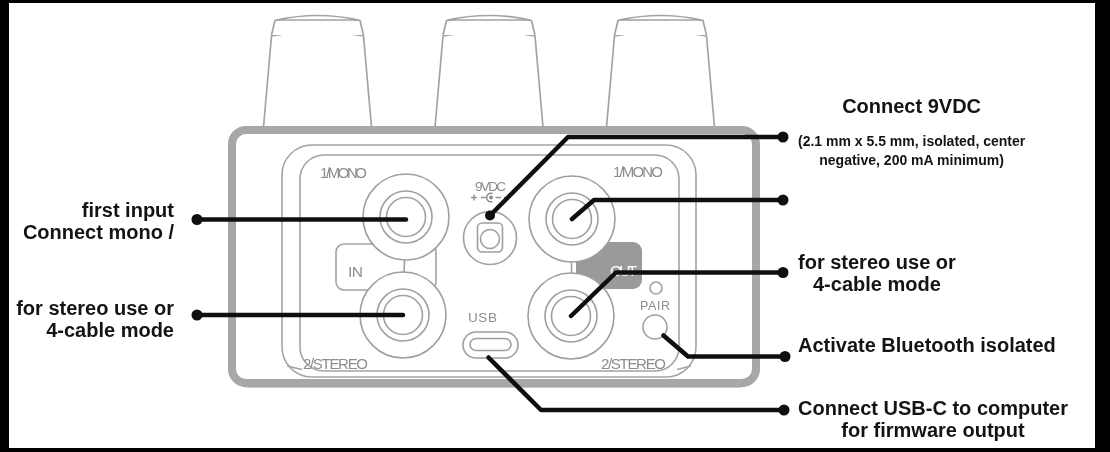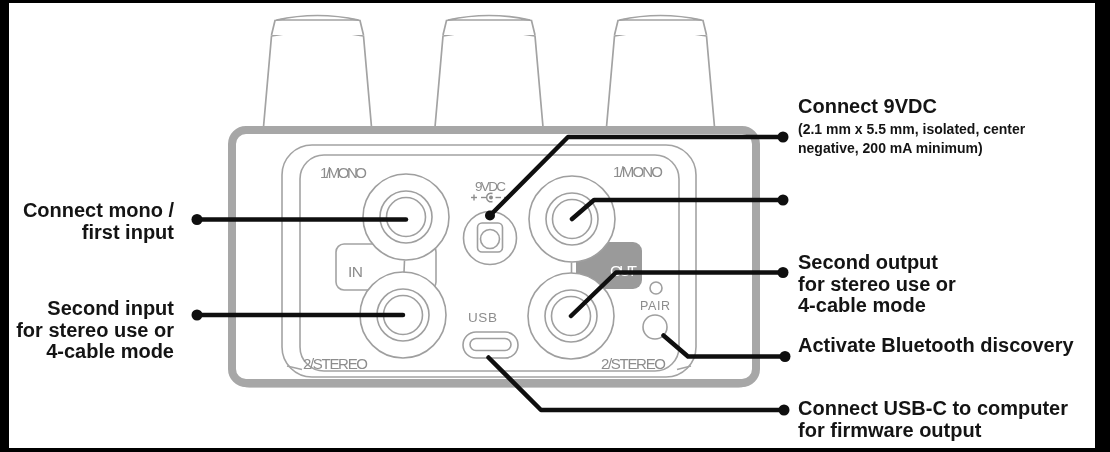--- a/index.html
+++ b/index.html
@@ -20,21 +20,21 @@
   
   .callout{
     position:absolute;
     color:#141414;
     font-weight:700;
     font-size:20px;
     line-height:21.5px;
     white-space:nowrap;
     z-index:10;
   }
-  .callout.right-col{text-align:left;}
+  .callout.right-col{text-align:center;}
   .callout.left-col{text-align:right;}
   .callout .small{font-size:14px;line-height:19px;}
 </style>
 </head>
 <body>
 
 <div class="stage">
 
   <svg class="diagram-svg" width="1110" height="452" viewBox="0 0 1110 452">
 
@@ -146,49 +146,47 @@
       <circle cx="783" cy="137" r="5.5"></circle>
       <circle cx="490" cy="215.5" r="5"></circle>
       <circle cx="783" cy="200" r="5.5"></circle>
       <circle cx="783" cy="272.5" r="5.5"></circle>
       <circle cx="785" cy="356.5" r="5.5"></circle>
       <circle cx="784" cy="410" r="5.5"></circle>
     </g>
   </svg>
 
   <div class="callout left-col" style="right:936px;top:200px;">
+    <div>first input</div>
     <div>Connect mono /</div>
-    <div>first input</div>
   </div>
 
   <div class="callout left-col" style="right:936px;top:298px;">
-    <div>Second input</div>
     <div>for stereo use or</div>
     <div>4-cable mode</div>
   </div>
 
   <div class="callout right-col" style="left:798px;top:96px;">
     <div>Connect 9VDC</div>
-    <div class="small" style="margin-top:2px;">
+    <div class="small" style="margin-top:14px;">
       <div>(2.1 mm x 5.5 mm, isolated, center</div>
       <div>negative, 200 mA minimum)</div>
     </div>
   </div>
 
   <div class="callout right-col" style="left:798px;top:181px;">
   </div>
 
   <div class="callout right-col" style="left:798px;top:252px;">
-    <div>Second output</div>
     <div>for stereo use or</div>
     <div>4-cable mode</div>
   </div>
 
   <div class="callout right-col" style="left:798px;top:335px;">
-    <div>Activate Bluetooth discovery</div>
+    <div>Activate Bluetooth isolated</div>
   </div>
 
   <div class="callout right-col" style="left:798px;top:398px;">
     <div>Connect USB-C to computer</div>
     <div>for firmware output</div>
   </div>
 
   <div class="frame left"></div>
   <div class="frame top"></div>
   <div class="frame right"></div>

